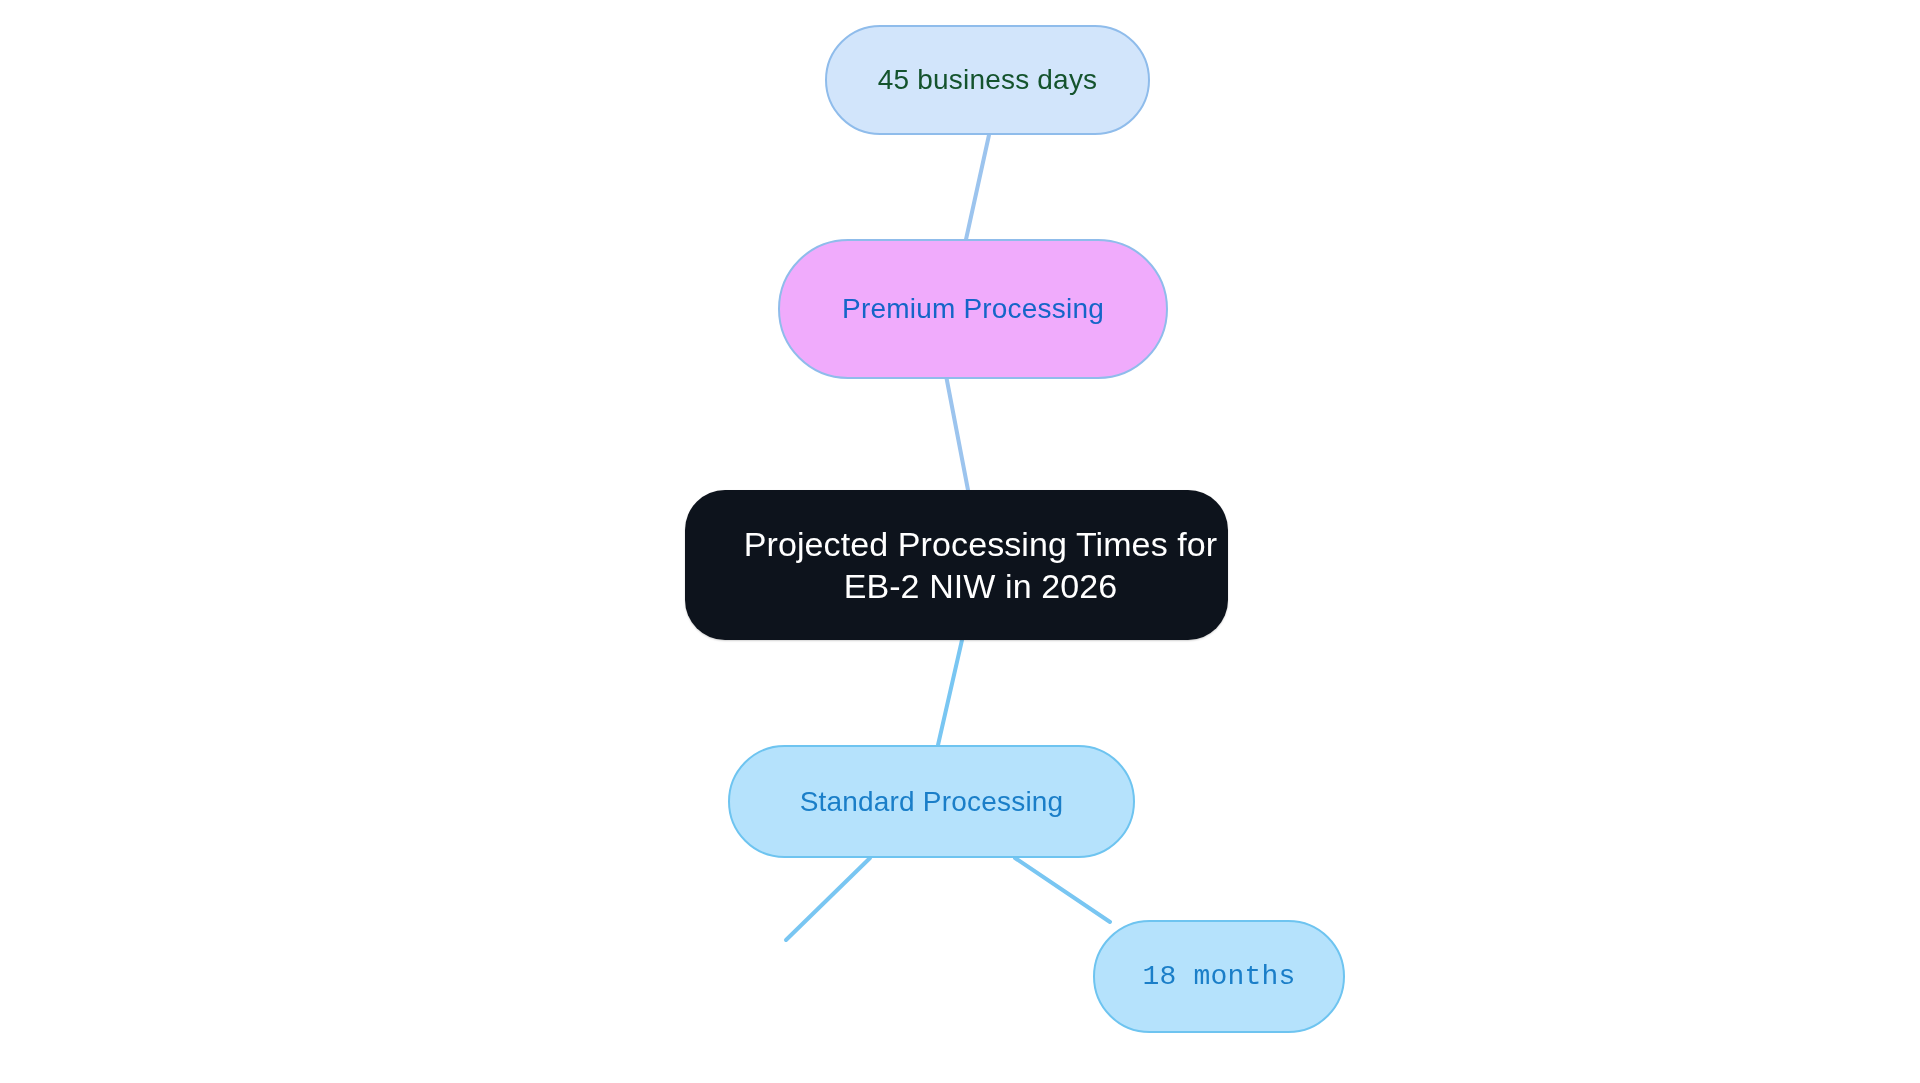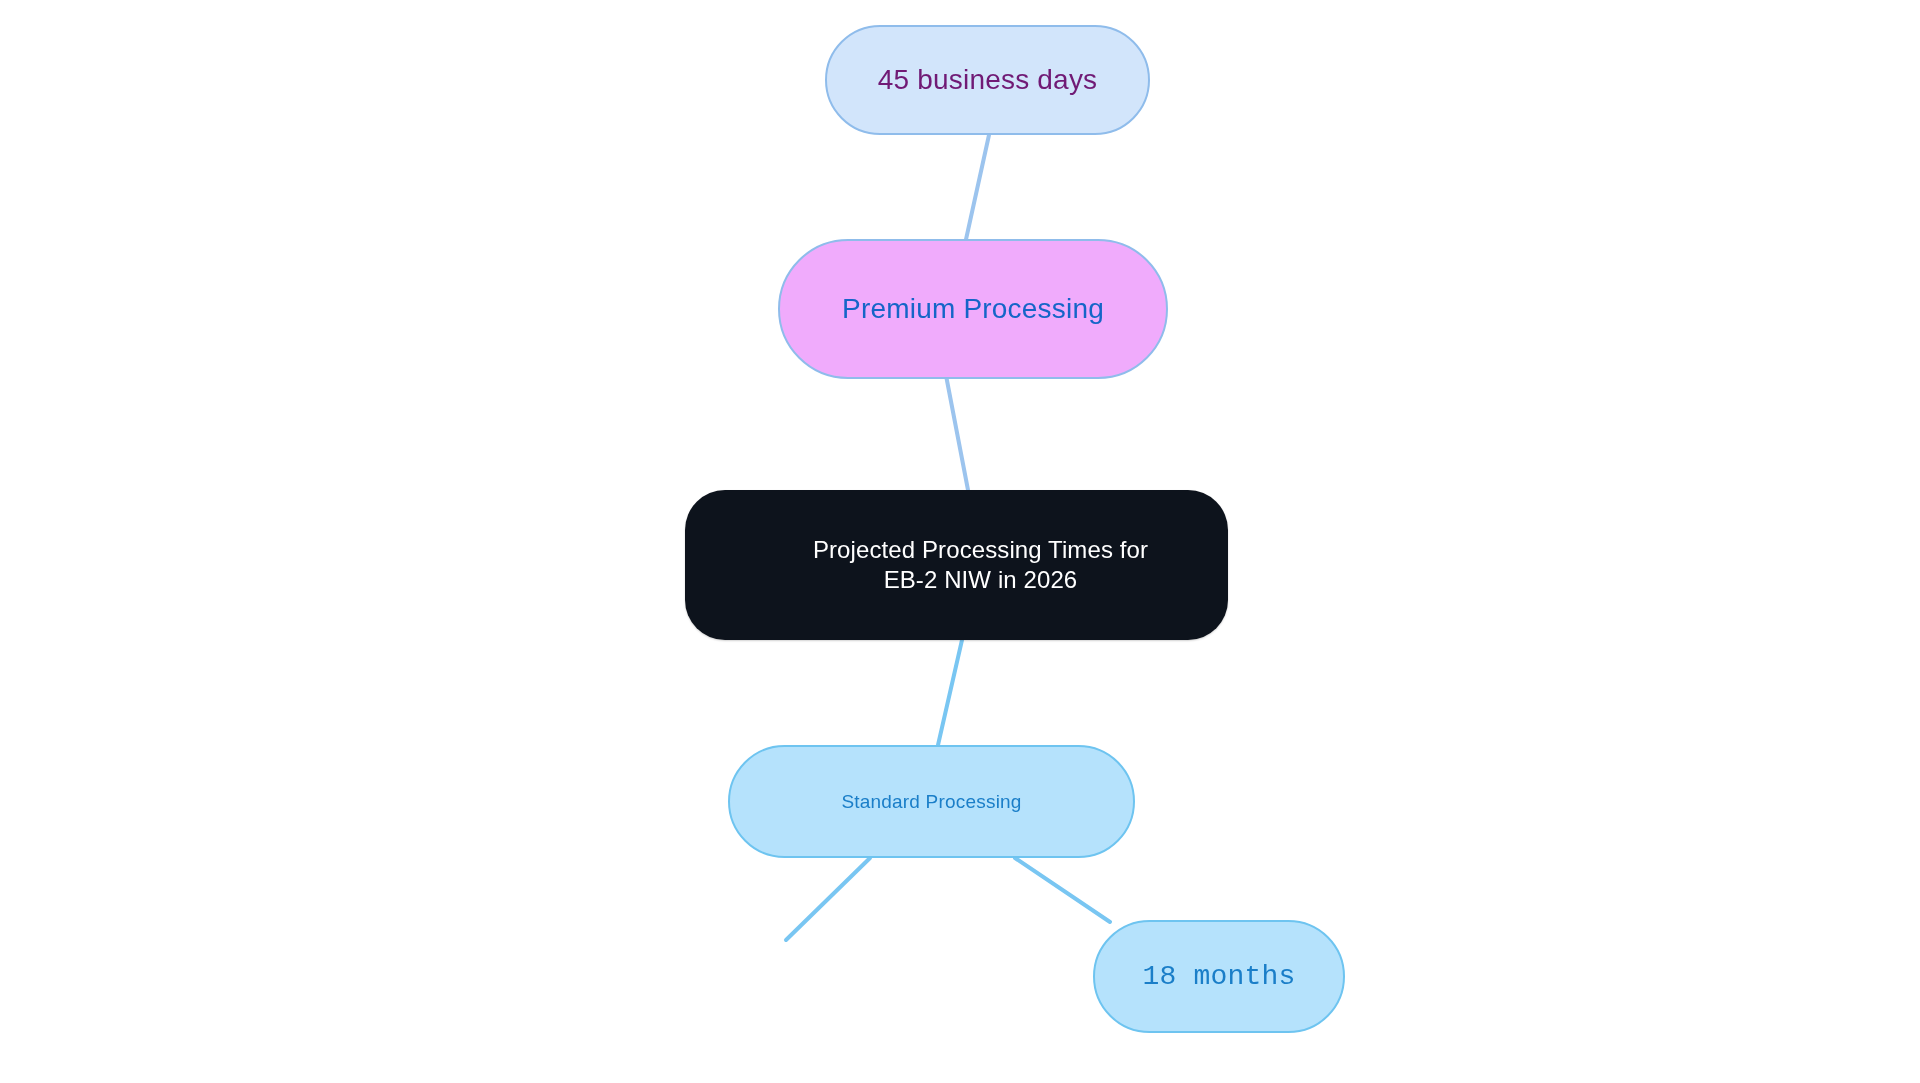--- a/index.html
+++ b/index.html
@@ -32,21 +32,21 @@
     justify-content: center;
     text-align: center;
     border-radius: 999px;
     white-space: pre-line;
   }
   .node-root {
     background: #0d131c;
     color: #ffffff;
     border: none;
     border-radius: 40px;
-    font-size: 24px;
+    font-size: 34px;
     line-height: 1.25;
     letter-spacing: 0.1px;
     box-shadow: 0 1px 2px rgba(0,0,0,0.18);
     padding-left: 48px;
   }
   .node-branch-top {
     background: #d2e5fb;
     border: 2px solid #8fbceb;
     color: #1565c8;
     font-size: 28px;
@@ -56,21 +56,21 @@
     background: #d2e5fb;
     border: 2px solid #8fbceb;
     color: #1565c8;
     font-size: 28px;
     letter-spacing: 0.2px;
   }
   .node-branch-bottom {
     background: #b5e2fc;
     border: 2px solid #6ec4f0;
     color: #1a7ec8;
-    font-size: 19px;
+    font-size: 28px;
     letter-spacing: 0.2px;
   }
   .node-leaf-bottom {
     background: #b5e2fc;
     border: 2px solid #6ec4f0;
     color: #1a7ec8;
     font-size: 28px;
     letter-spacing: 0.2px;
   }
   .node-label {
@@ -84,21 +84,21 @@
 <div id="canvas" style="background: rgb(255, 255, 255);">
 
   <svg id="edge-layer" viewBox="0 0 1920 1083" width="1920" height="1083" xmlns="http://www.w3.org/2000/svg">
     <line stroke-linecap="round" x1="968" y1="490" x2="944" y2="365" stroke="#9cc4ee" stroke-width="4"></line>
     <line stroke-linecap="round" x1="963" y1="253" x2="989" y2="135" stroke="#9cc4ee" stroke-width="4"></line>
     <line stroke-linecap="round" x1="962" y1="640" x2="938" y2="745" stroke="#79c6f2" stroke-width="4"></line>
     <line stroke-linecap="round" x1="870" y1="858" x2="786" y2="940" stroke="#79c6f2" stroke-width="4"></line>
     <line stroke-linecap="round" x1="1015" y1="858" x2="1110" y2="922" stroke="#79c6f2" stroke-width="4"></line>
   </svg>
 
-  <div class="node node-leaf-top" style="left: 825px; top: 25px; width: 325px; height: 110px; background: rgb(210, 229, 251); color: #701a75; border-color: rgb(143, 188, 235); text-align: center;">
+  <div class="node node-leaf-top" style="left: 825px; top: 25px; width: 325px; height: 110px; background: rgb(210, 229, 251); color: #14532d; border-color: rgb(143, 188, 235); text-align: center;">
     <span class="node-label">45 business days</span>
   </div>
 
   <div class="node node-branch-top" style="left: 778px; top: 239px; width: 390px; height: 140px; background: #f0abfc; color: rgb(21, 101, 200); border-color: rgb(143, 188, 235);">
     <span class="node-label">Premium Processing</span>
   </div>
 
   <div class="node node-root" style="left: 685px; top: 490px; width: 543px; height: 150px; background: rgb(13, 19, 28); color: rgb(255, 255, 255);">
     <span class="node-label">Projected Processing Times for
 EB-2 NIW in 2026</span>

